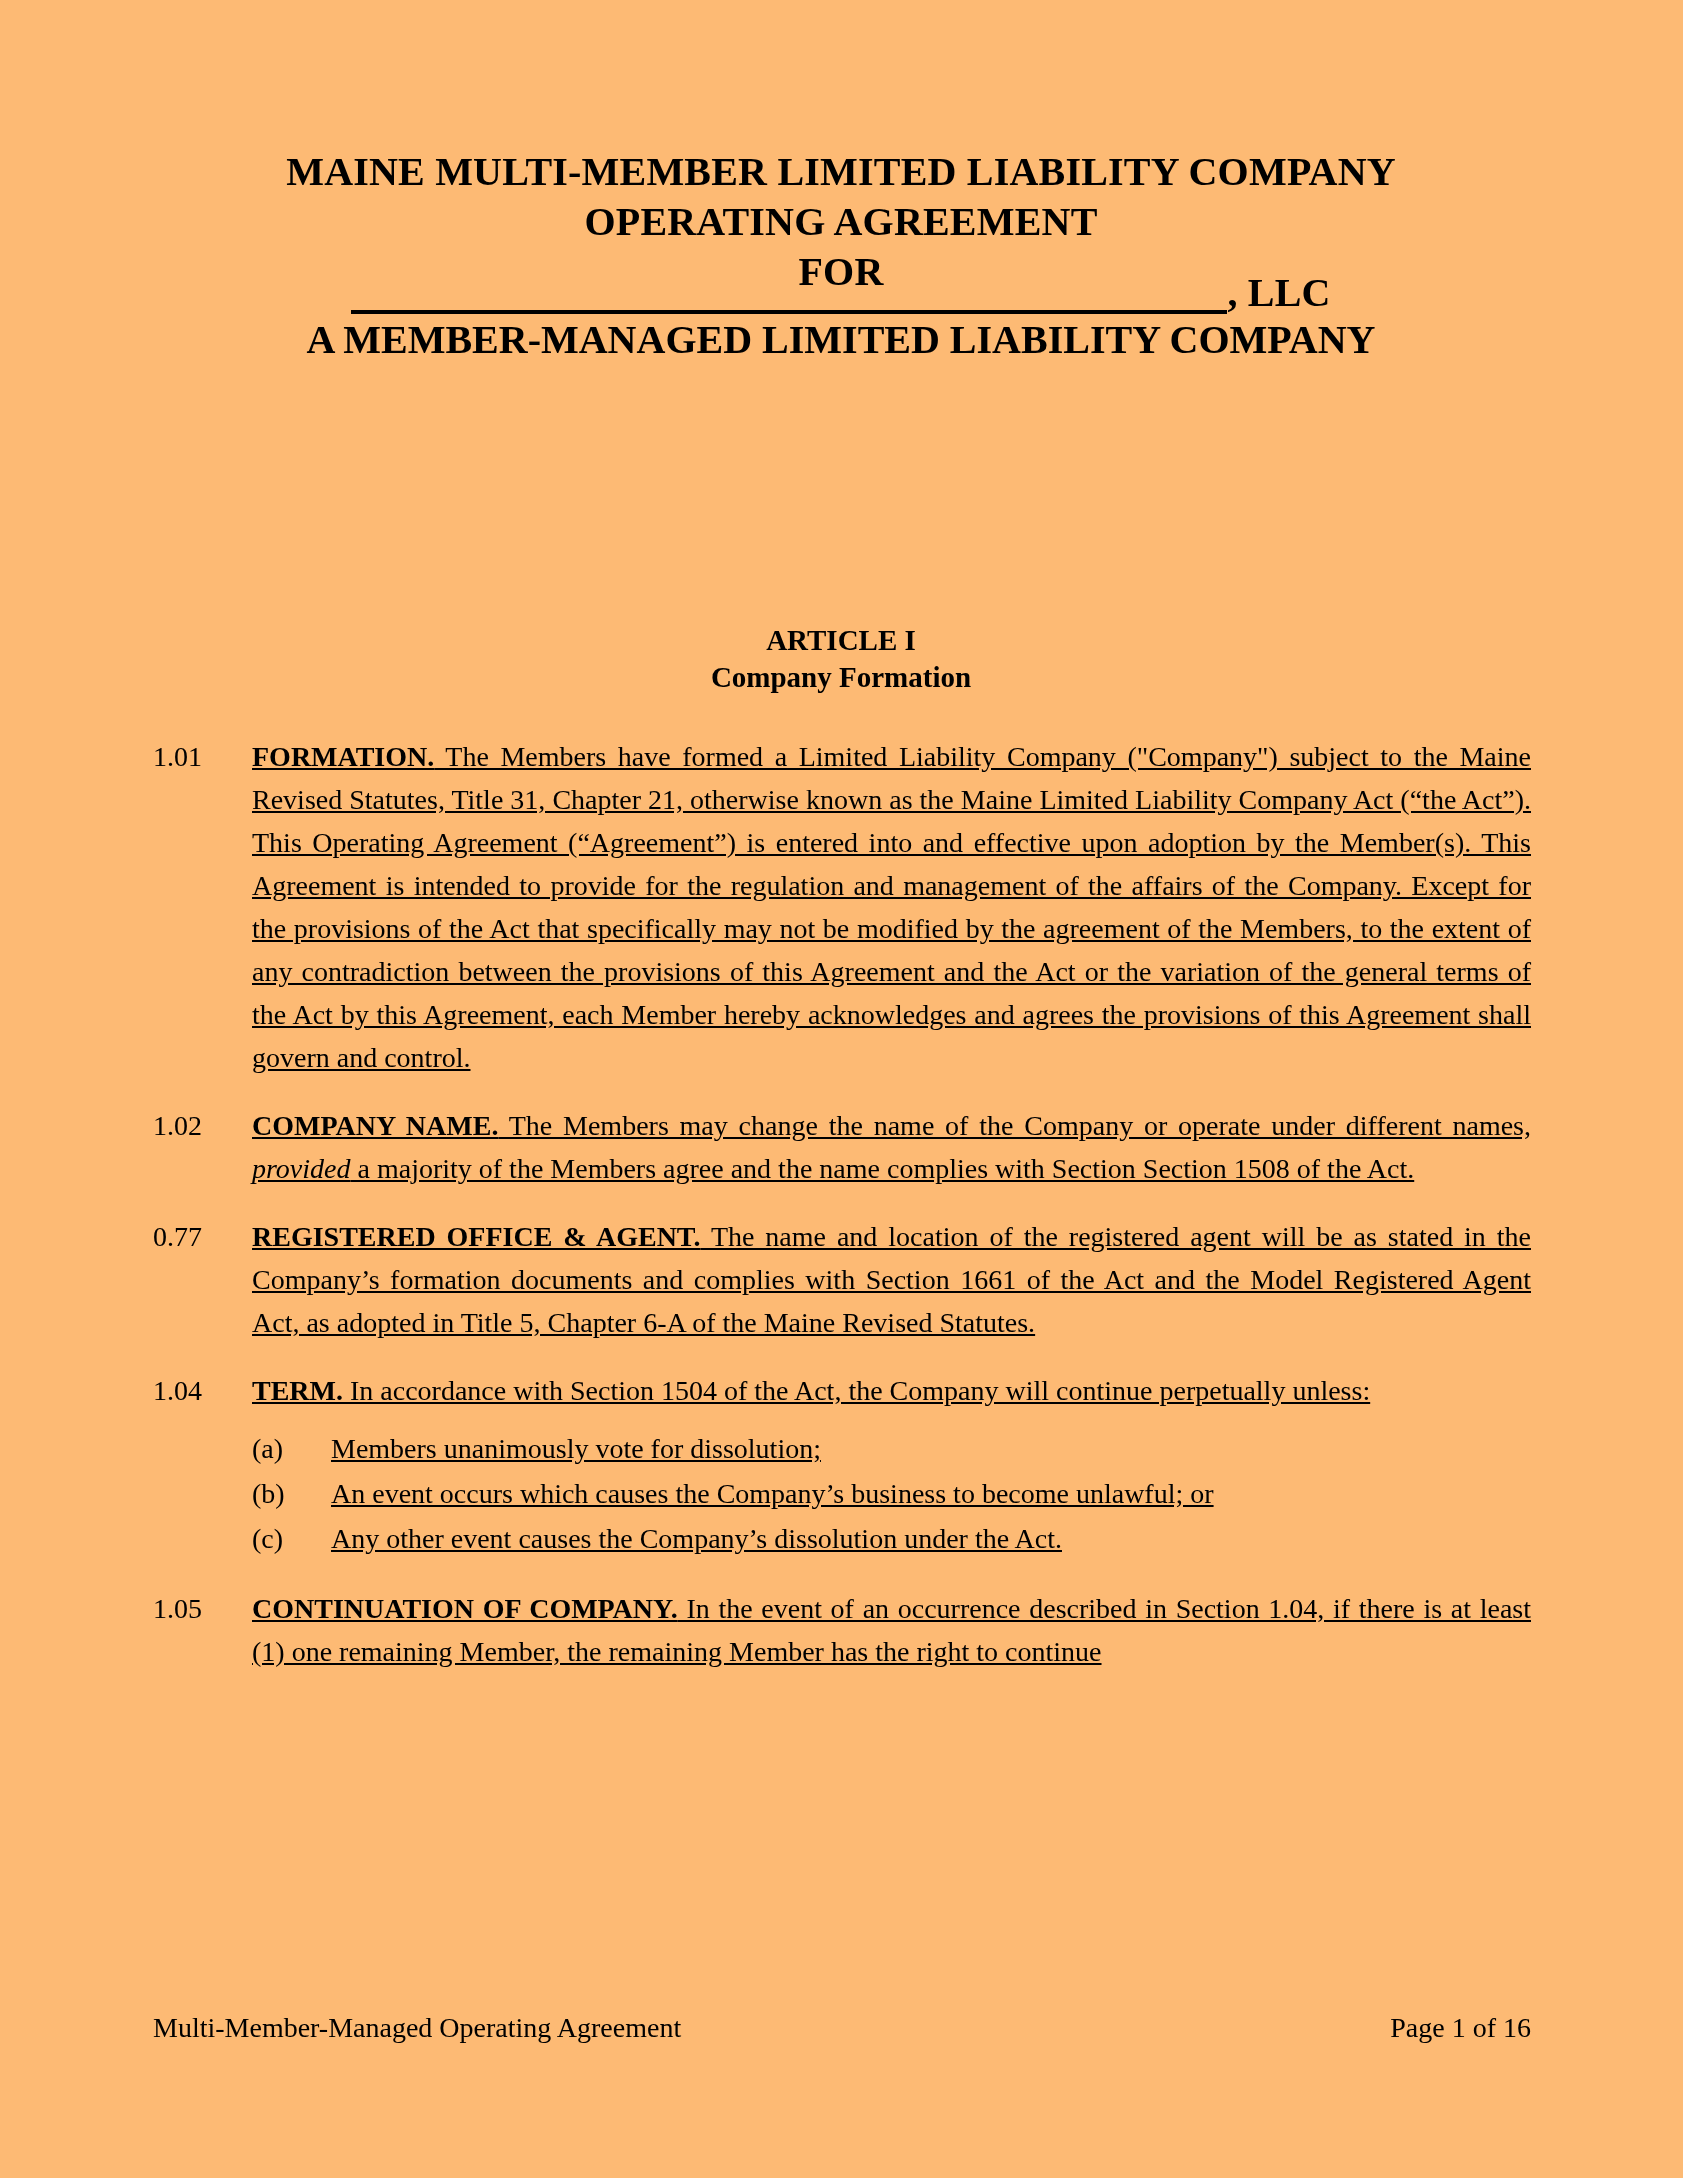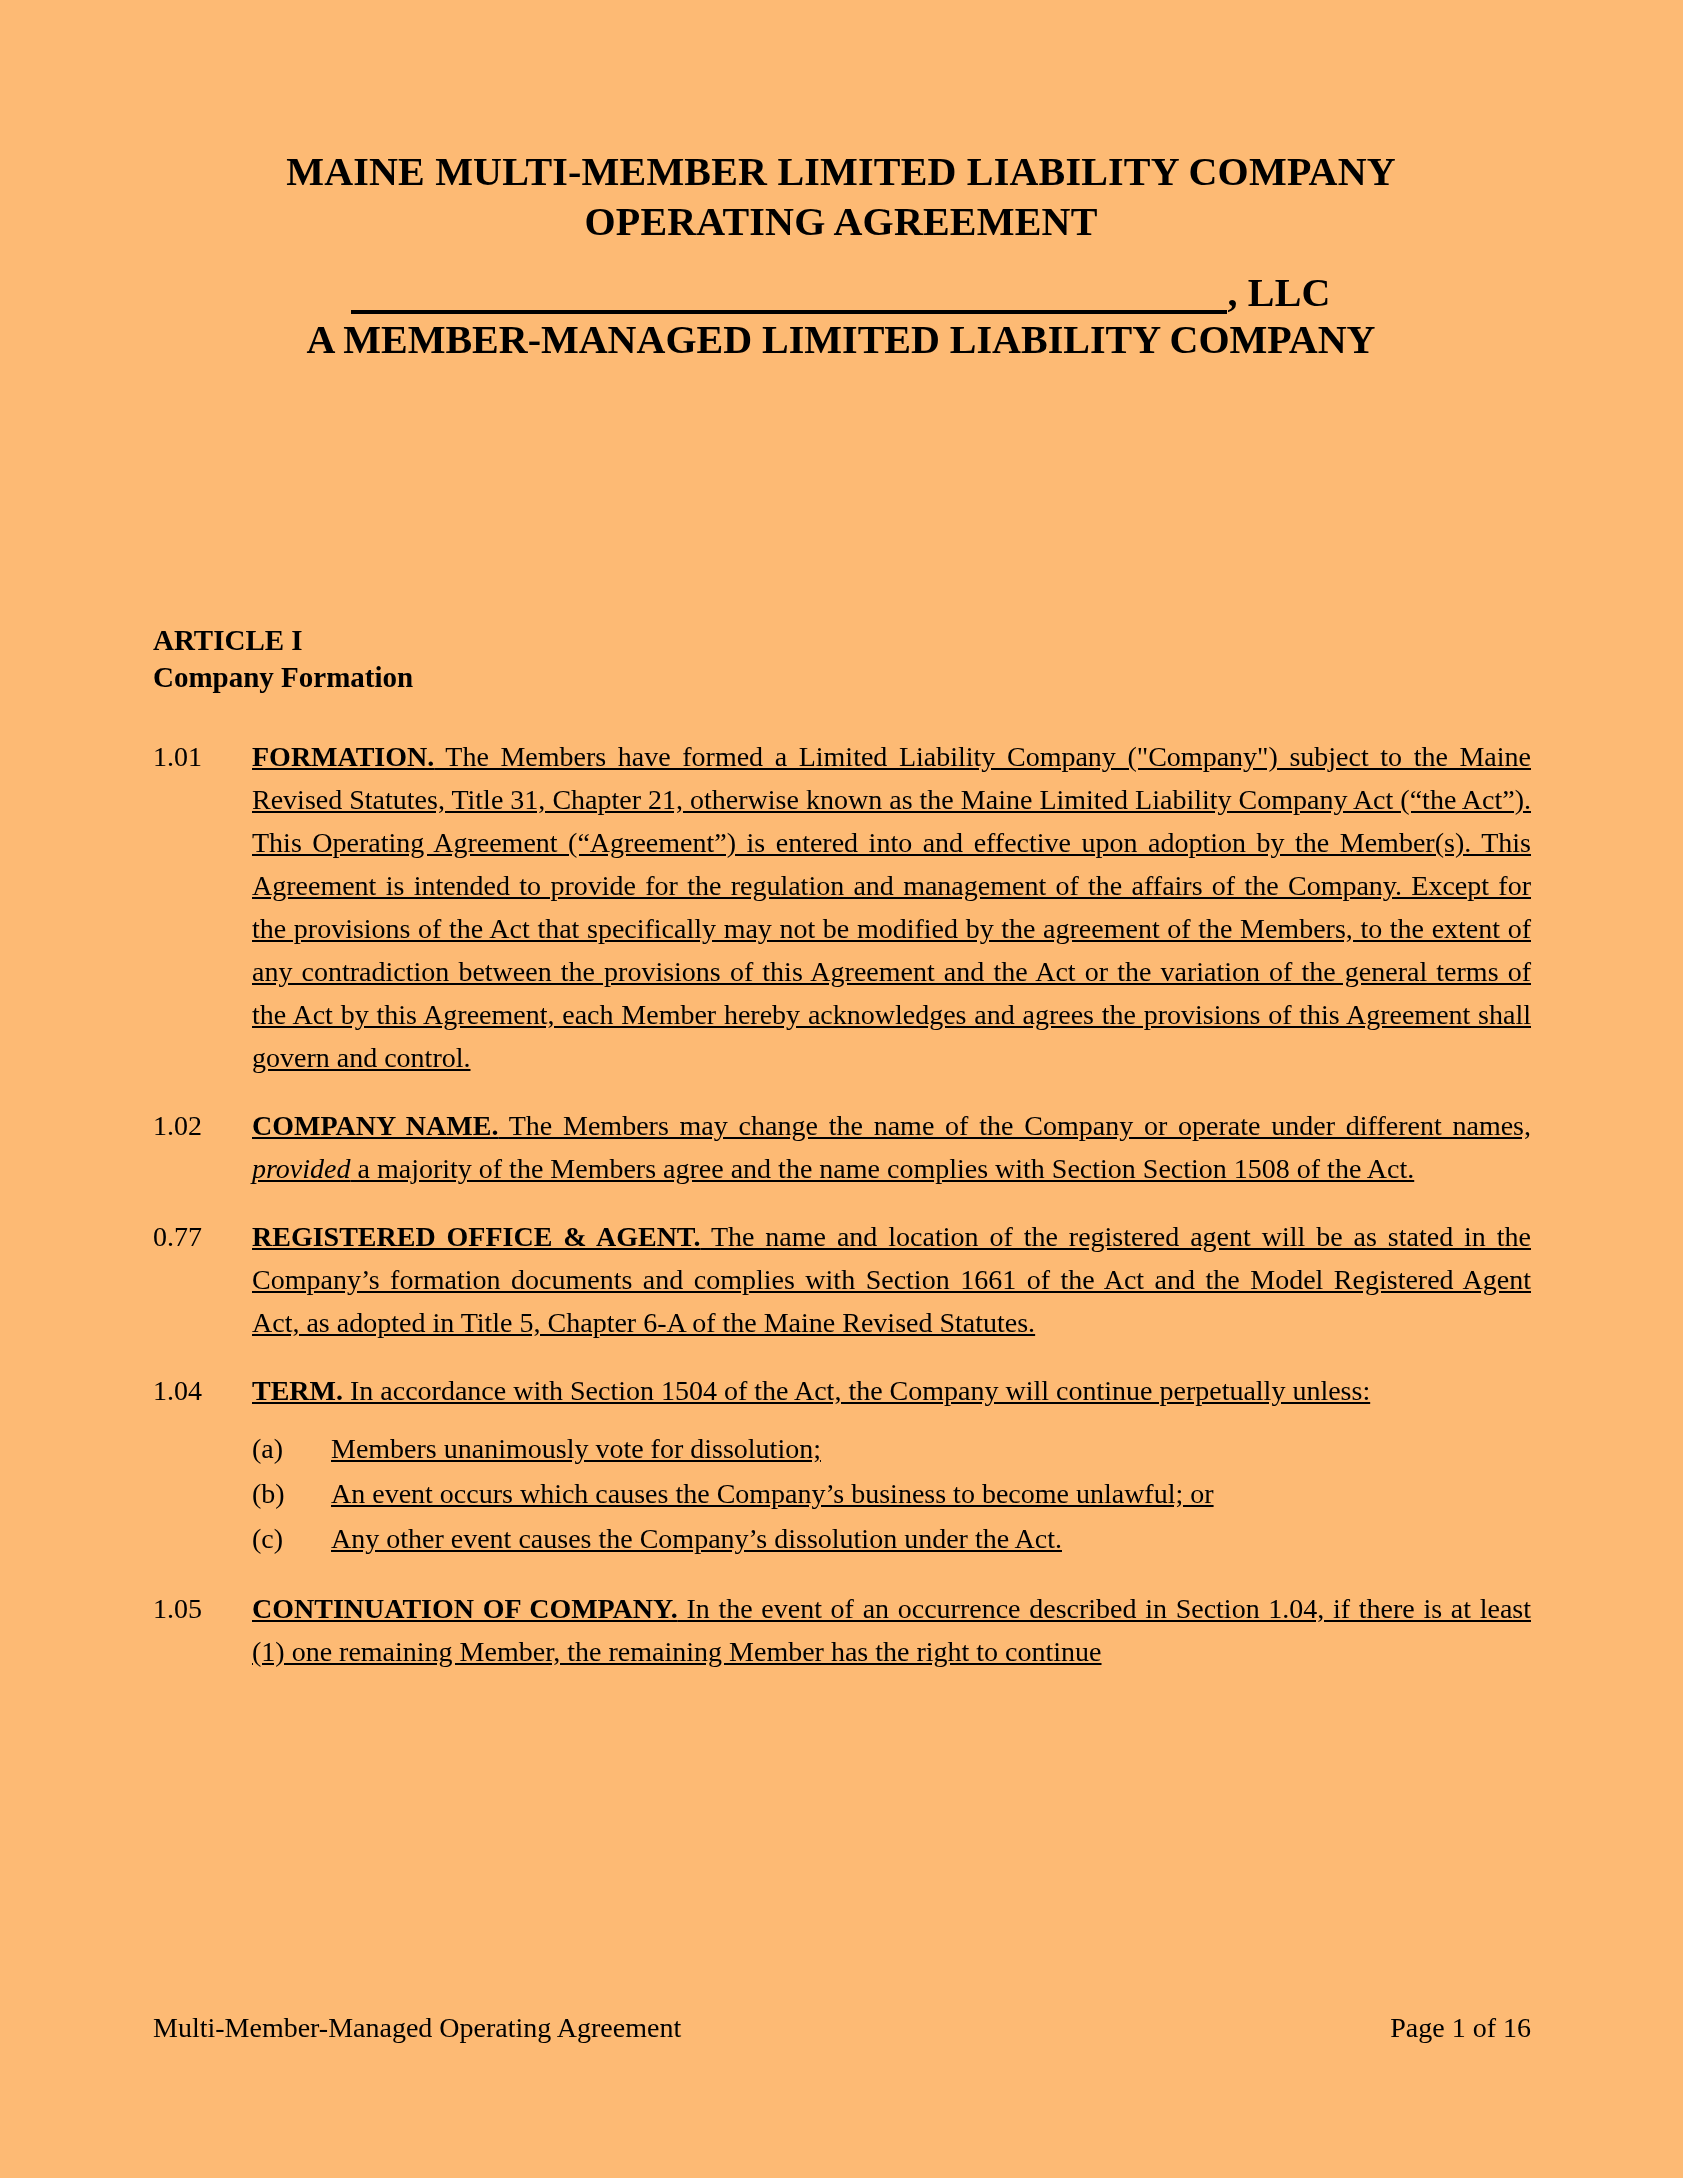--- a/index.html
+++ b/index.html
@@ -77,21 +77,21 @@
     line-height: 50px;
     white-space: nowrap;
   }
 
   
   .article-heading {
     position: absolute;
     left: 153px;
     top: 622px;
     width: 1376px;
-    text-align: left;
+    text-align: center;
   }
   .article-heading .art-num {
     font-size: 29px;
     font-weight: bold;
     line-height: 37px;
     display: block;
   }
   .article-heading .art-title {
     font-size: 29px;
     font-weight: bold;
@@ -172,20 +172,21 @@
   .footer-right { text-align: right; }
 </style>
 </head>
 <body>
 
 <div class="page">
 
   <div class="title-block">
     <div class="title-line t1">MAINE MULTI-MEMBER LIMITED LIABILITY COMPANY</div>
     <div class="title-line t2">OPERATING AGREEMENT</div>
+    <div class="title-line t3">FOR</div>
   </div>
 
   <div class="name-line-row">
     <span class="name-blank"></span><span class="llc-suffix">, LLC</span>
   </div>
 
   <div class="subtitle-line">A MEMBER-MANAGED LIMITED LIABILITY COMPANY</div>
 
   <div class="article-heading">
     <span class="art-num">ARTICLE I</span>

